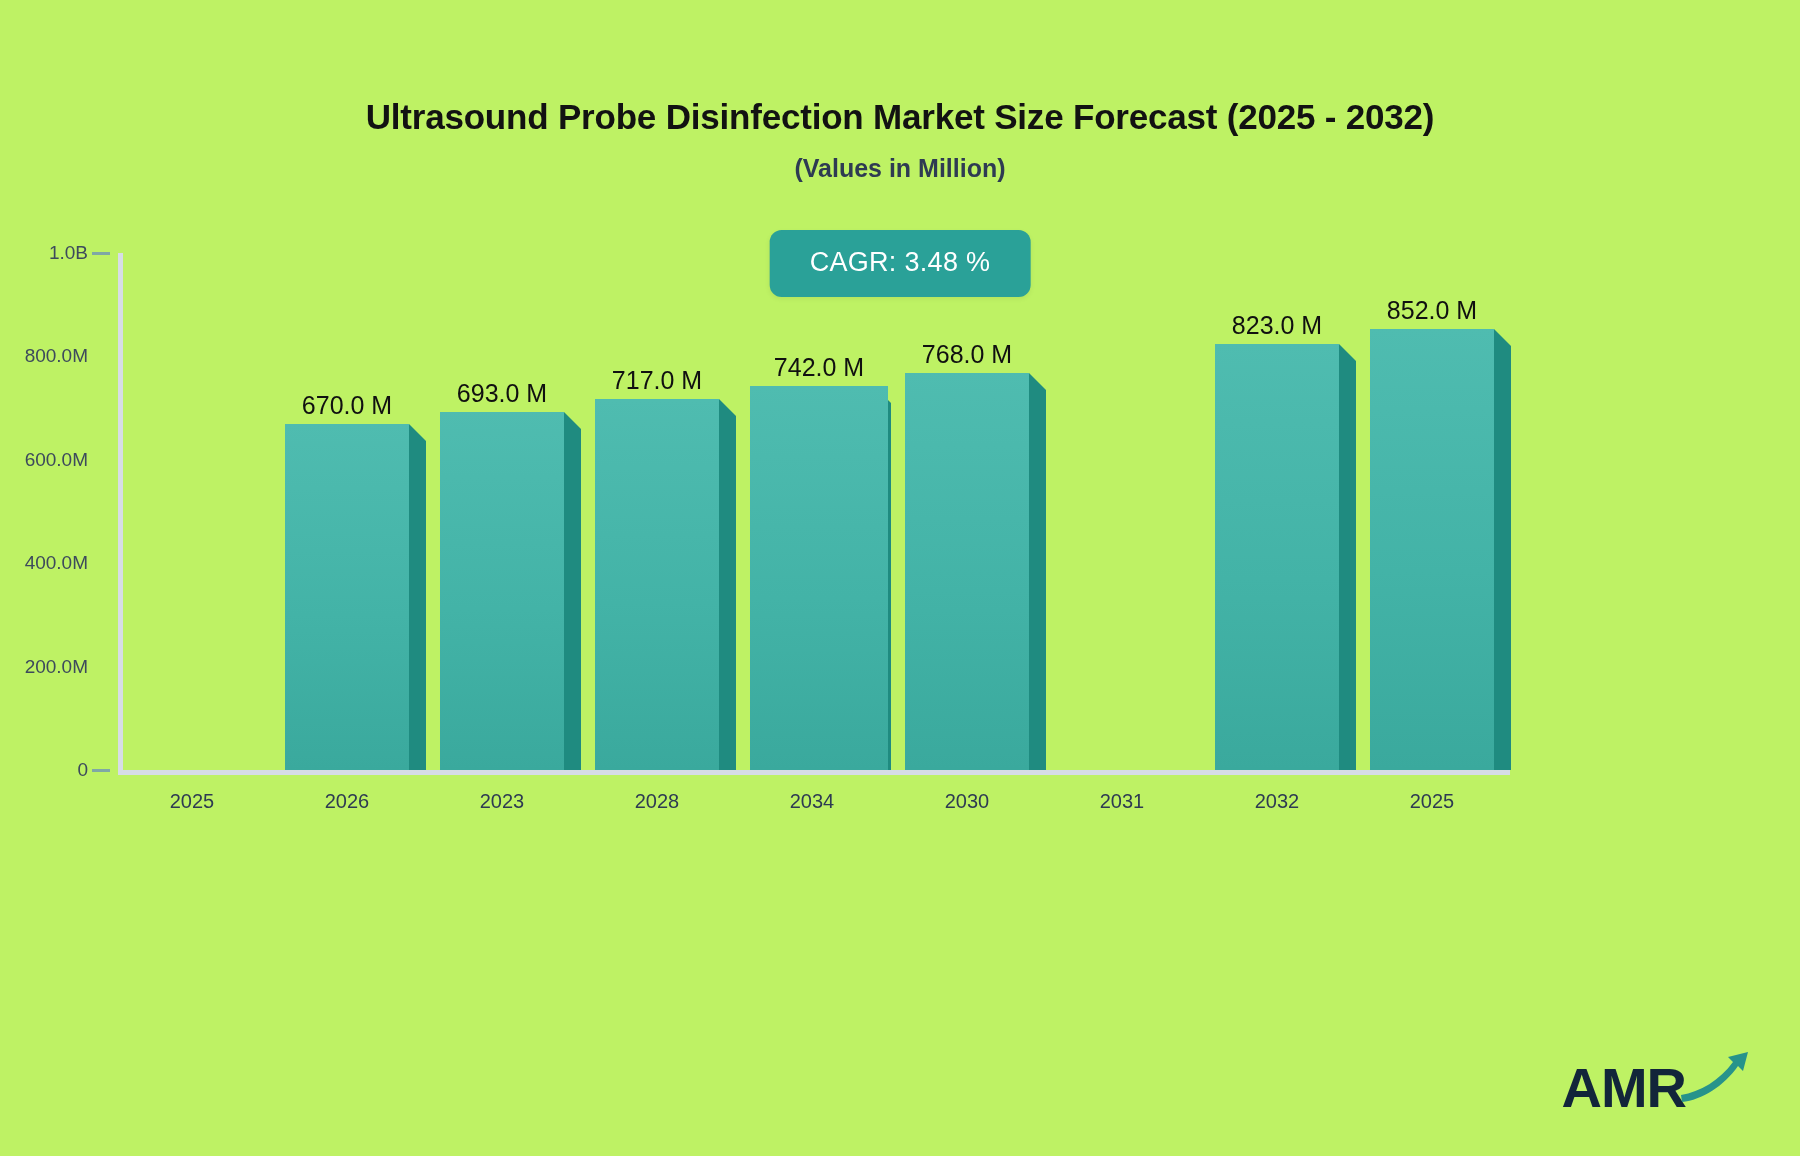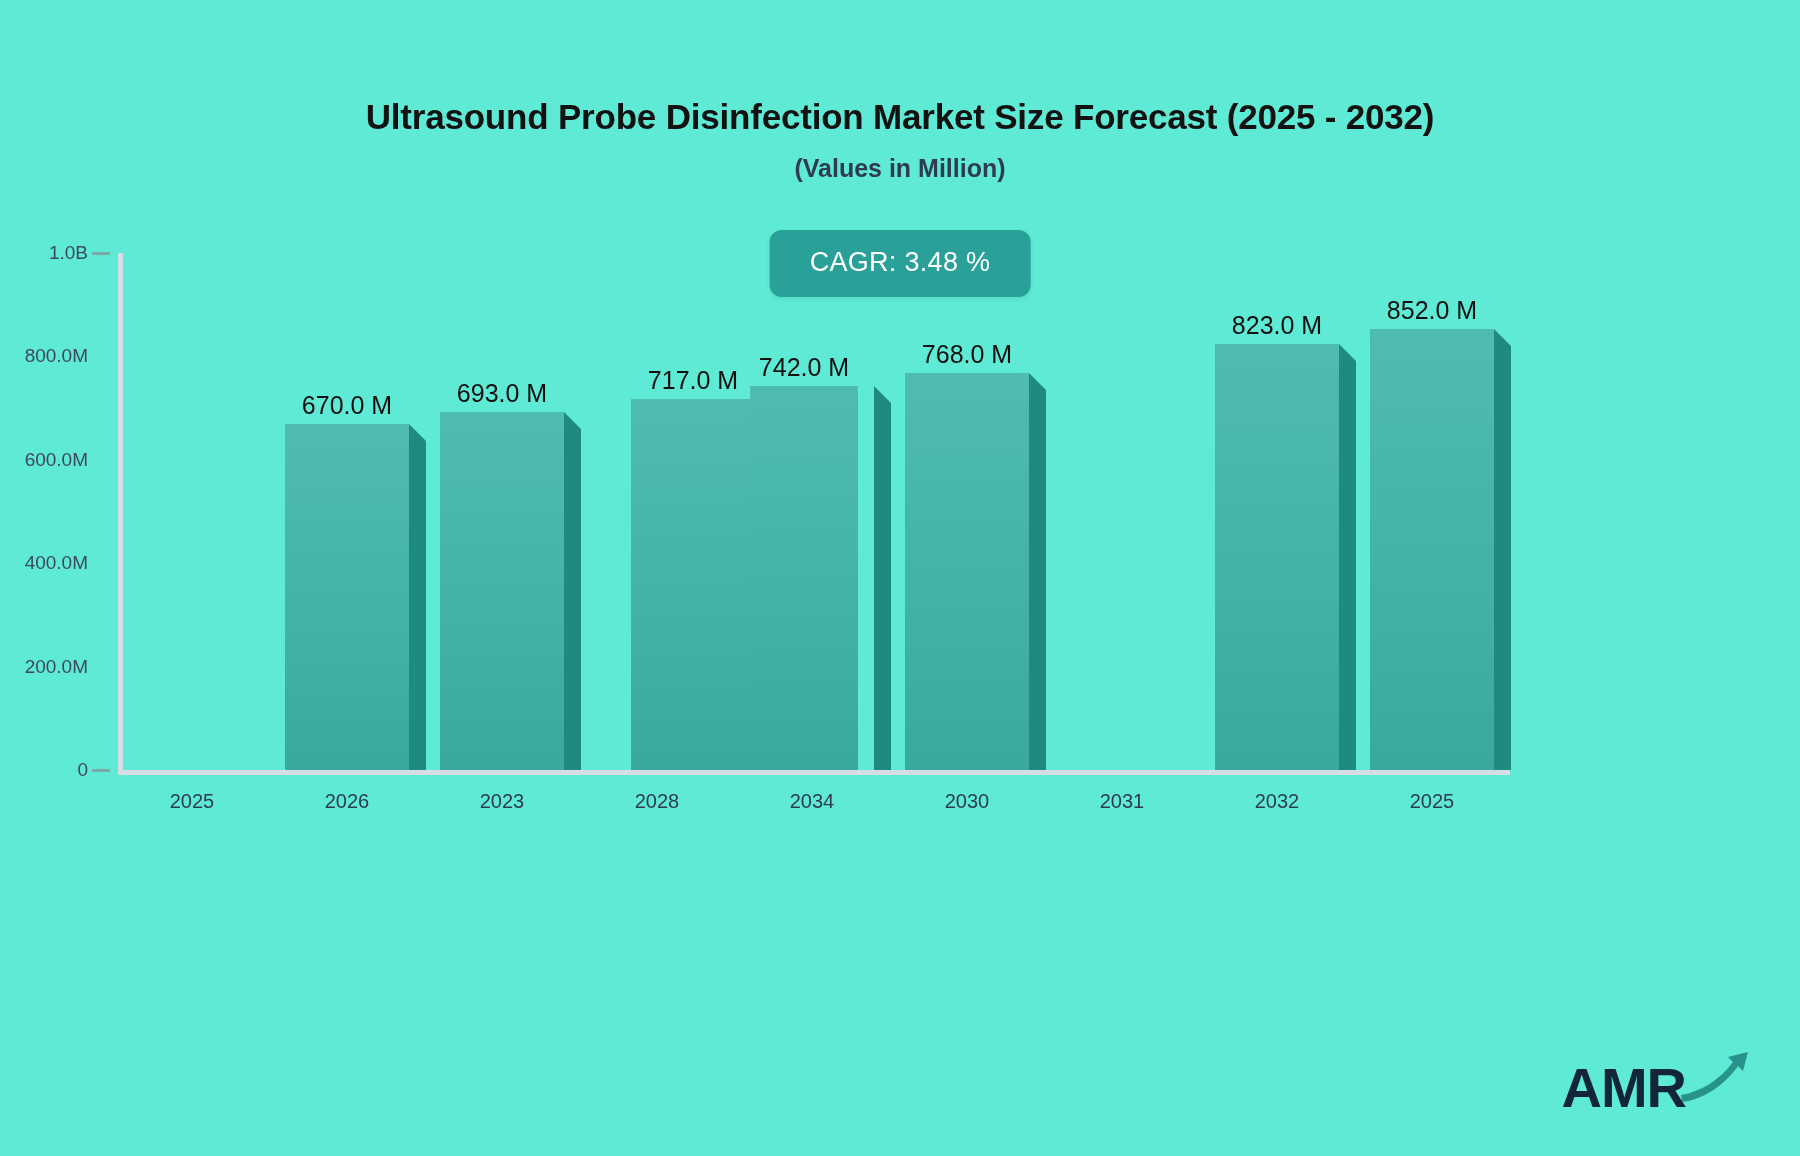--- a/index.html
+++ b/index.html
@@ -9,21 +9,21 @@
     height: 1156px;
     background: #ffffff;
     font-family: "Liberation Sans", sans-serif;
     overflow: hidden;
     position: relative;
   }
 
   #chart-root {
     position: absolute;
     inset: 0;
-    background: #5eead4;
+    background: #bef264;
   }
 
   
   .title-block {
     position: absolute;
     top: 96px;
     left: 0;
     width: 1800px;
     text-align: center;
   }
@@ -228,27 +228,27 @@
       <div class="bar-side" style="left:124px; height:329px;"></div>
       <div class="bar-front" style="height:346px;"></div>
     </div>
 
     <div class="bar-wrap" style="left:322px; width:124px; height:358px;">
       <div class="bar-value" style="bottom:362px;">693.0 M</div>
       <div class="bar-side" style="left:124px; height:341px;"></div>
       <div class="bar-front" style="height:358px;"></div>
     </div>
 
-    <div class="bar-wrap" style="left:477px; width:124px; height:371px;margin-left:36px;">
+    <div class="bar-wrap" style="left:477px; width:124px; height:371px;">
       <div class="bar-value" style="bottom:375px;">717.0 M</div>
       <div class="bar-side" style="left:124px; height:354px;"></div>
       <div class="bar-front" style="height:371px;"></div>
     </div>
 
-    <div class="bar-wrap" style="left:632px; width:108px; height:384px;">
+    <div class="bar-wrap" style="left:632px; width:138px; height:384px;">
       <div class="bar-value" style="bottom:388px;">742.0 M</div>
       <div class="bar-side" style="left:124px; height:367px;"></div>
       <div class="bar-front" style="height:384px;"></div>
     </div>
 
     <div class="bar-wrap" style="left:787px; width:124px; height:397px;">
       <div class="bar-value" style="bottom:401px;">768.0 M</div>
       <div class="bar-side" style="left:124px; height:380px;"></div>
       <div class="bar-front" style="height:397px;"></div>
     </div>

